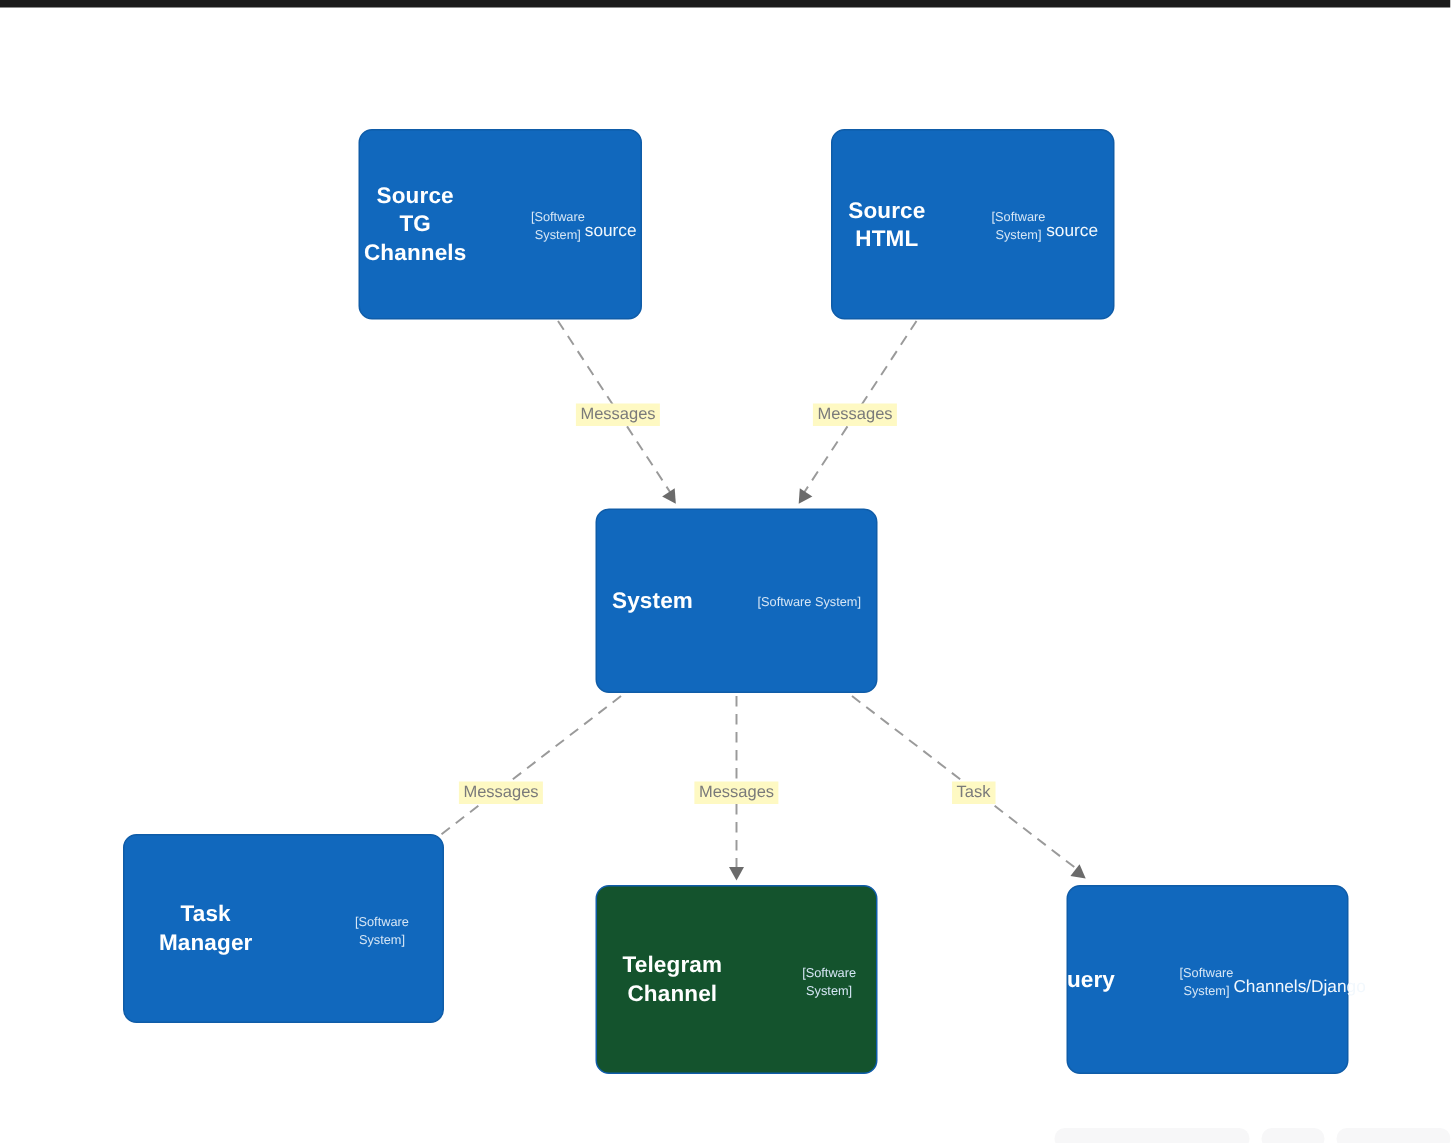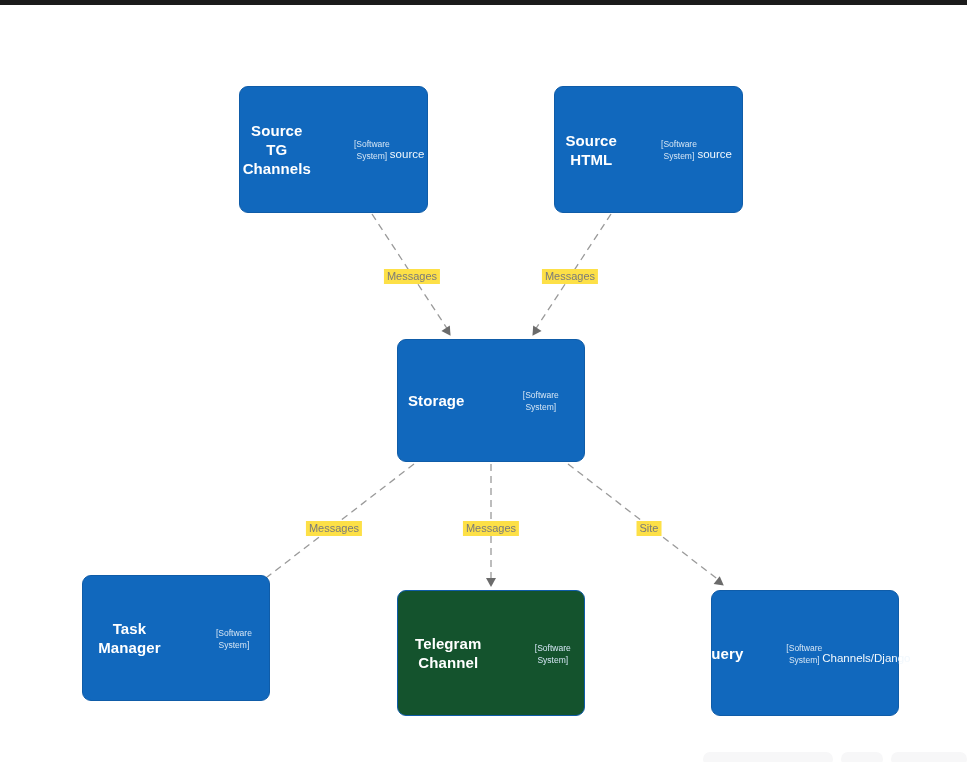--- a/index.html
+++ b/index.html
@@ -75,21 +75,21 @@
     color: #f2f8fd;
     margin-top: 10px;
   }
   .edge-label {
     position: absolute;
     z-index: 6;
     font-size: 11px;
     line-height: 13px;
     color: #7a7a7a;
     white-space: nowrap;
-    background: #fde047;
+    background: #fef9c3;
     padding: 1px 3px;
     transform: translateX(-50%);
   }
   .bottom-chip {
     position: absolute;
     background: #f7f7f8;
     border-radius: 7px;
     z-index: 10;
   }
 </style>
@@ -125,43 +125,43 @@
         <div class="node-title">Source TG Channels</div>
         <div class="node-type">[Software System]</div>
         <div class="node-desc">source</div>
       </div>
       <div class="node" style="left: 554px; top: 86px; width: 189px; height: 127px; background: rgb(17, 104, 189); align-items: center;">
         <div class="node-title">Source HTML</div>
         <div class="node-type">[Software System]</div>
         <div class="node-desc">source</div>
       </div>
       <div class="node" style="left: 397px; top: 339px; width: 188px; height: 123px; background: rgb(17, 104, 189);">
-        <div class="node-title">Storage</div>
+        <div class="node-title">System</div>
         <div class="node-type">[Software System]</div>
       </div>
-      <div class="node" style="left: 82px; top: 575px; width: 188px; height: 126px; background: rgb(17, 104, 189);">
+      <div class="node" style="left: 82px; top: 556px; width: 214px; height: 126px; background: rgb(17, 104, 189);">
         <div class="node-title">Task Manager</div>
         <div class="node-type">[Software System]</div>
       </div>
       <div class="node" style="left: 397px; top: 590px; width: 188px; height: 126px; background: #14532d;">
         <div class="node-title">Telegram Channel</div>
         <div class="node-type">[Software System]</div>
       </div>
       <div class="node" style="left: 711px; top: 590px; width: 188px; height: 126px; background: rgb(17, 104, 189);">
         <div class="node-title">Query</div>
         <div class="node-type">[Software System]</div>
         <div class="node-desc">Channels/Django</div>
       </div>
     </div>
   <div id="labels-layer">
       <div class="edge-label" style="left: 412px; top: 269px;">Messages</div>
       <div class="edge-label" style="left: 570px; top: 269px;">Messages</div>
       <div class="edge-label" style="left: 334px; top: 521px;">Messages</div>
       <div class="edge-label" style="left: 491px; top: 521px;">Messages</div>
-      <div class="edge-label" style="left: 649px; top: 521px;">Site</div>
+      <div class="edge-label" style="left: 649px; top: 521px;">Task</div>
     </div>
   <div id="chips-layer">
       <div class="bottom-chip" style="left: 703px; top: 752px; width: 130px; height: 14px;"></div>
       <div class="bottom-chip" style="left: 841px; top: 752px; width: 42px; height: 14px;"></div>
       <div class="bottom-chip" style="left: 891px; top: 752px; width: 76px; height: 14px;"></div>
     </div>
 
 </div>
 
 </body></html>

